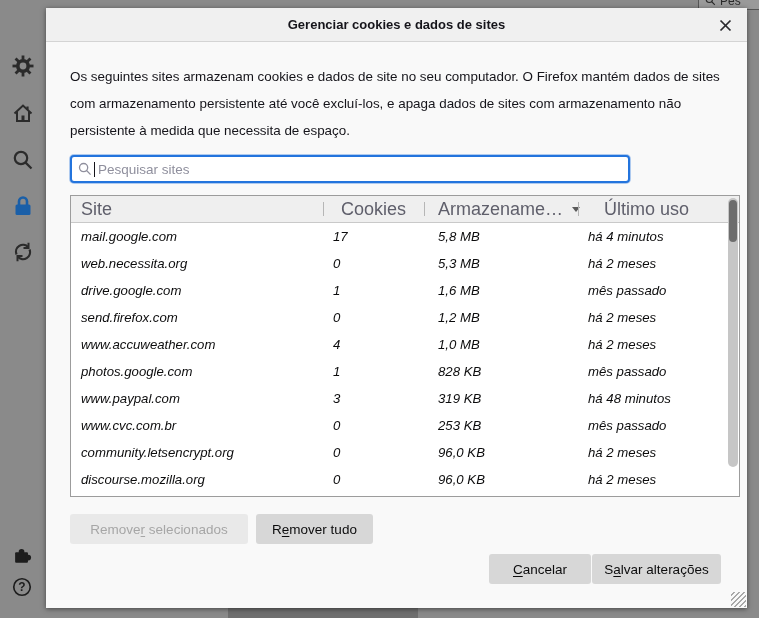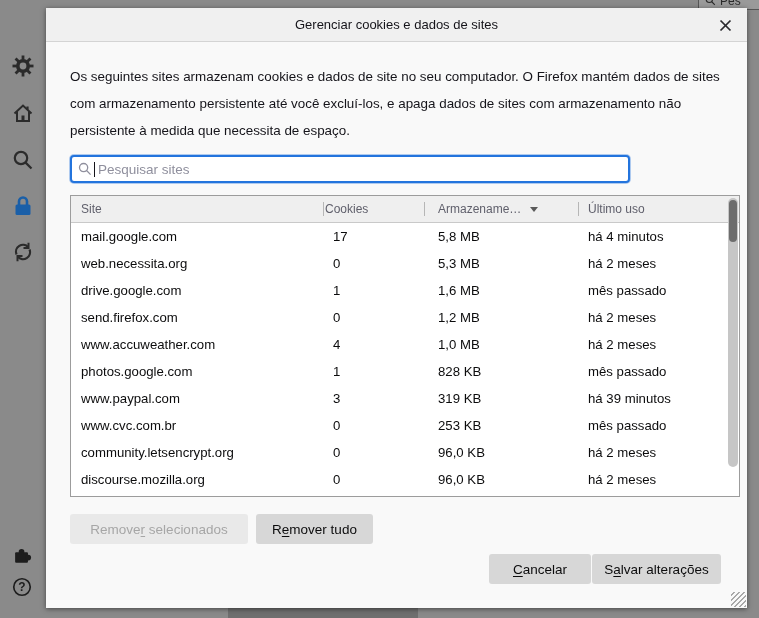--- a/index.html
+++ b/index.html
@@ -34,21 +34,21 @@
   
   .dialog{
     position:absolute; left:46px; top:8px; width:701px; height:600px; z-index:2;
     background:#f9f9f9; box-shadow:0 1px 5px rgba(0,0,0,.5); 
   }
   .dialog-header{
     position:relative; height:34px; background:#f0f0f0;
     border-bottom:1px solid #d4d4d4;
     display:flex; align-items:center; justify-content:center;
   }
-  .dialog-title{ font-size:13px; font-weight:normal; color:#15141a; }
+  .dialog-title{ font-size:13px; font-weight:bold; color:#15141a; }
   .close-btn{
     position:absolute; right:10px; top:5px; width:24px; height:24px;
     background:transparent; border:none; cursor:default;
     display:flex; align-items:center; justify-content:center;
   }
   .desc{
     position:absolute; left:24px; top:55px; width:660px;
     font-size:13.4px; line-height:27px; color:#15141a;
   }
 
@@ -68,37 +68,37 @@
   .caret{ width:1px; height:15px; background:#15141a; margin-left:2px; }
 
   
   .sites-table{
     position:absolute; left:24px; top:187px; width:670px; height:302px;
     border:1px solid #9c9c9c; background:#fff;
   }
   .thead{
     display:flex; height:27px; background:#efefef;
     border-bottom:1px solid #c9c9c9;
-    font-size:12px; color:#5f5f6b;
+    font-size:18px; color:#5f5f6b;
   }
   .hcell{ position:relative; display:flex; align-items:center; }
   .hcell.c-site   { width:252px; padding-left:10px; }
-  .hcell.c-cookies{ width:101px; padding-left:2px; }
+  .hcell.c-cookies{ width:101px; padding-left:18px; }
   .hcell.c-storage{ width:154px; padding-left:14px; }
-  .hcell.c-last   { flex:1;      padding-left:10px; }
+  .hcell.c-last   { flex:1;      padding-left:26px; }
   .hcell:not(.c-site)::before{
     content:""; position:absolute; left:0; top:6px; bottom:6px;
     width:1px; background:#b6b6b6;
   }
   .sort-arrow{
     width:0; height:0; margin-left:9px;
     border-left:4px solid transparent; border-right:4px solid transparent;
     border-top:5px solid #5a5a5a;
   }
-  .tbody{ position:relative; height:274px; overflow:hidden; }
+  .tbody{ position:relative; height:274px; overflow:hidden;font-style:italic; }
   .trow{ display:flex; height:27px; align-items:center; font-size:13.2px; color:#0c0c0d; }
   .tcell{ white-space:nowrap; overflow:hidden; }
   .tcell.site   { width:252px; padding-left:10px; }
   .tcell.cookies{ width:101px; padding-left:10px; }
   .tcell.storage{ width:154px; padding-left:14px; }
   .tcell.last   { flex:1;      padding-left:10px; }
   .vscrollbar{
     position:absolute; right:1px; top:2px; width:10px; height:269px;
     background:#c6c6c6; border-radius:5px;
   }
@@ -274,21 +274,21 @@
         <div class="trow">
           <div class="tcell site">photos.google.com</div>
           <div class="tcell cookies">1</div>
           <div class="tcell storage">828 KB</div>
           <div class="tcell last">mês passado</div>
         </div>
         <div class="trow">
           <div class="tcell site">www.paypal.com</div>
           <div class="tcell cookies">3</div>
           <div class="tcell storage">319 KB</div>
-          <div class="tcell last">há 39 minutos</div>
+          <div class="tcell last">há 48 minutos</div>
         </div>
         <div class="trow">
           <div class="tcell site">www.cvc.com.br</div>
           <div class="tcell cookies">0</div>
           <div class="tcell storage">253 KB</div>
           <div class="tcell last">mês passado</div>
         </div>
         <div class="trow">
           <div class="tcell site">community.letsencrypt.org</div>
           <div class="tcell cookies">0</div>

